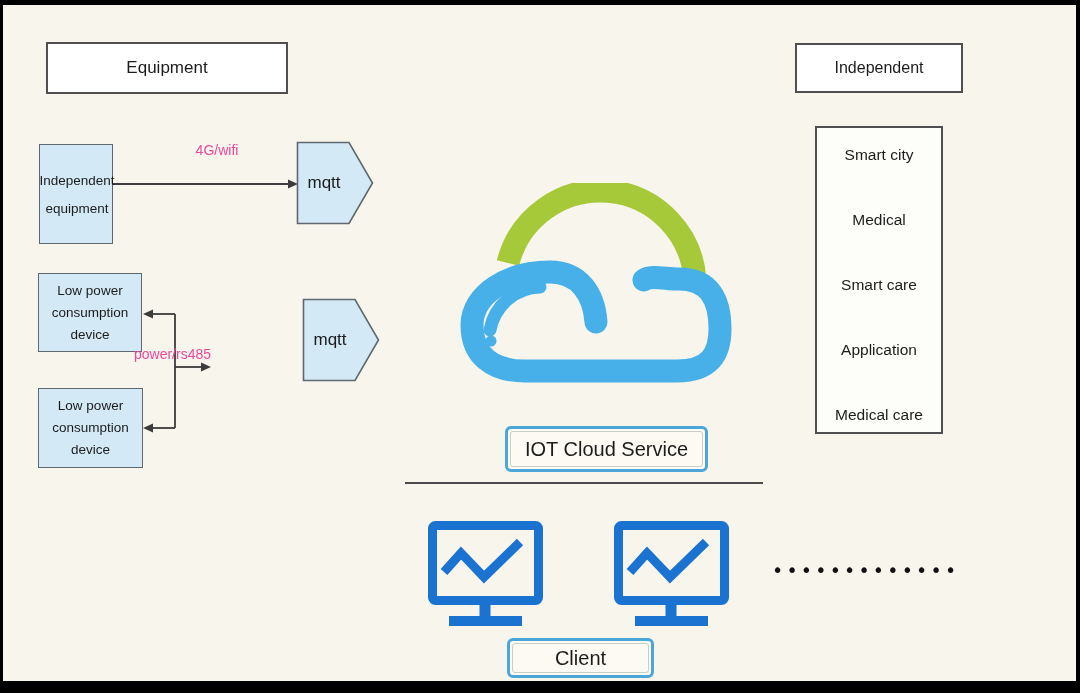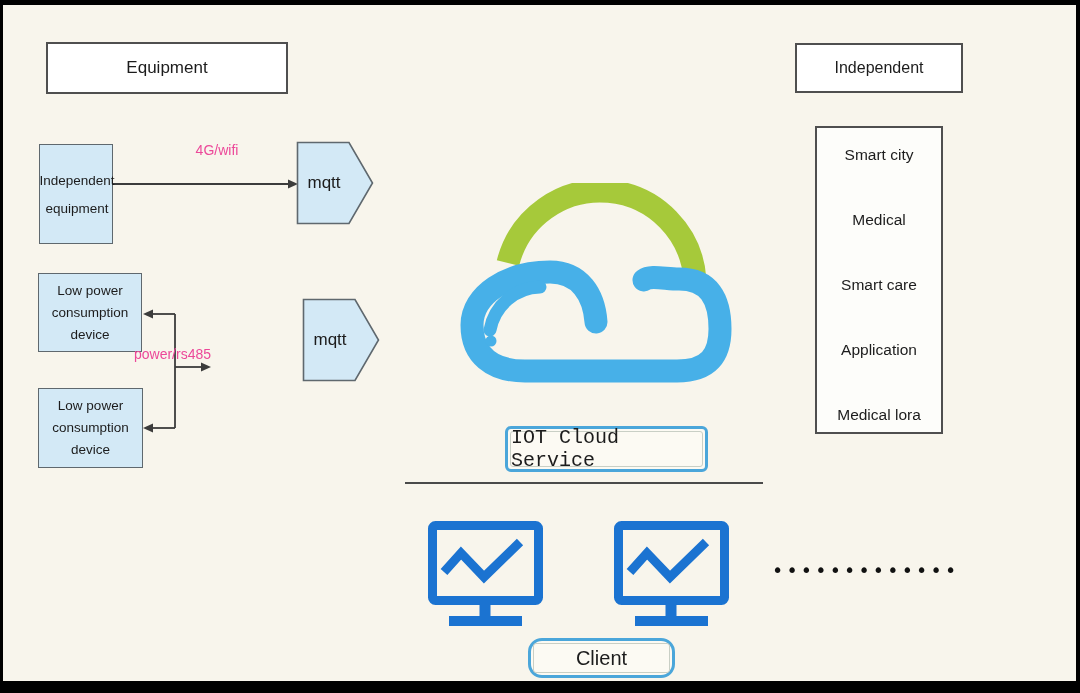--- a/index.html
+++ b/index.html
@@ -42,22 +42,22 @@
               justify-content:center;font-size:17px;}
   .pent1{left:296px;top:141px;}
   .pent2{left:302px;top:298px;}
 
   .cloud{position:absolute;left:447px;top:183px;width:300px;height:220px;}
 
   .accentbox{position:absolute;border:3px solid var(--accent_border_blue);border-radius:6px;
              background:#fcfaf3;box-sizing:border-box;}
   .accentbox .inner{position:absolute;inset:2px;border:1px solid #c9cfc5;border-radius:3px;
              display:flex;align-items:center;justify-content:center;font-size:20px;}
-  .iotbox{left:505px;top:426px;width:203px;height:46px;font-family:Liberation Mono, monospace;}
-  .clientbox{left:528px;top:638px;width:147px;height:40px;border-radius:14px;}
+  .iotbox{left:505px;top:426px;width:203px;height:46px;}
+  .clientbox{left:507px;top:638px;width:147px;height:40px;}
 
   .appbox{position:absolute;left:815px;top:126px;width:128px;height:308px;background:#fdfdfa;
           border:2px solid var(--header_border);box-sizing:border-box;display:flex;flex-direction:column;
           justify-content:space-between;align-items:center;padding:18px 0 8px 0;}
   .app-item{font-size:15.5px;white-space:nowrap;}
 
   .monitor{position:absolute;width:115px;height:105px;}
   .m1{left:428px;top:521px;}
   .m2{left:614px;top:521px;}
 
@@ -126,21 +126,21 @@
 
   <div class="accentbox iotbox">
     <div class="inner">IOT Cloud Service</div>
   </div>
 
   <div class="appbox">
     <div class="app-item">Smart city</div>
     <div class="app-item">Medical</div>
     <div class="app-item">Smart care</div>
     <div class="app-item">Application</div>
-    <div class="app-item">Medical lora</div>
+    <div class="app-item">Medical care</div>
   </div>
 
   <div class="monitor m1">
     <svg width="115" height="105" viewBox="0 0 115 105">
       <g style="stroke:var(--monitor_blue);fill:none;stroke-width:9">
         <rect x="4.5" y="4.5" width="106" height="75" rx="3"></rect>
         <polyline points="16,51 33,32 56,56 92,21" style="stroke-linejoin:miter;stroke-linecap:butt"></polyline>
       </g>
       <g style="fill:var(--monitor_blue)">
         <rect x="51.5" y="80" width="11" height="16"></rect>

